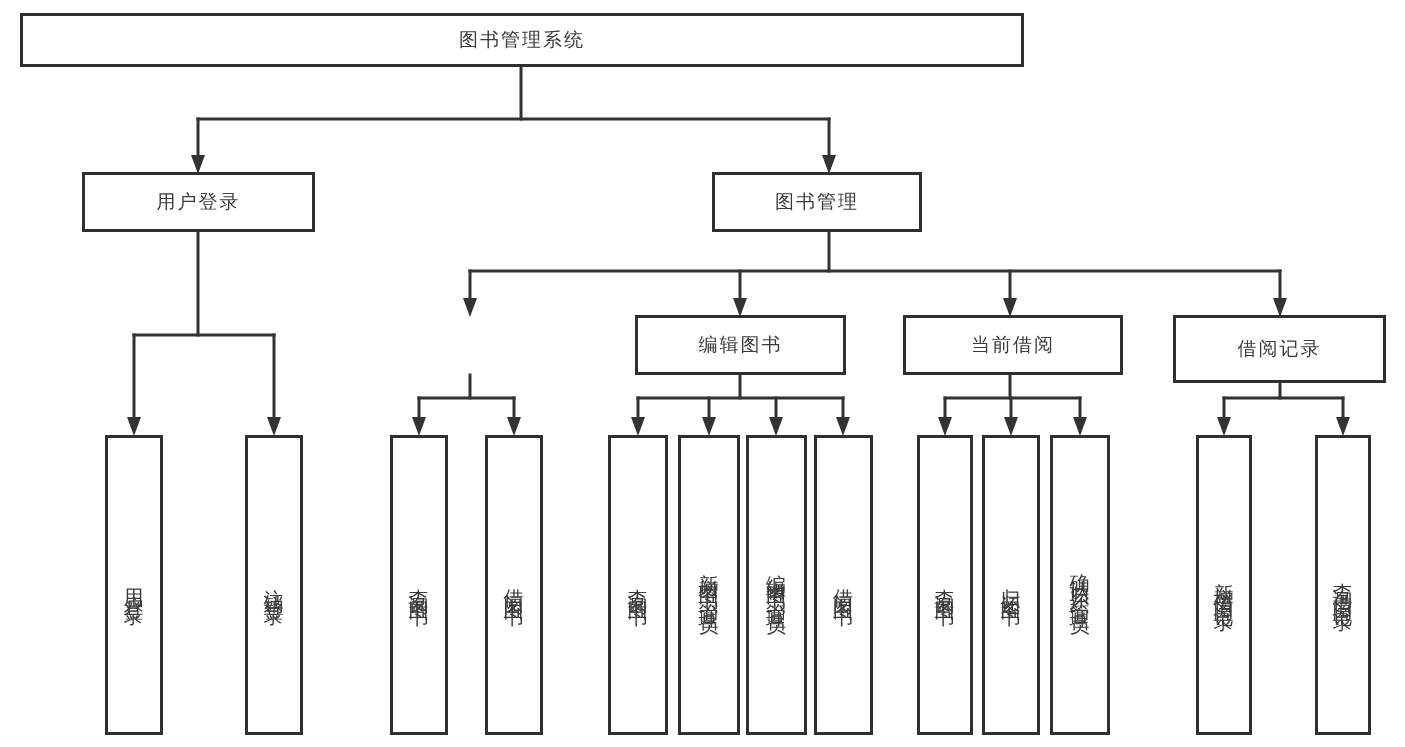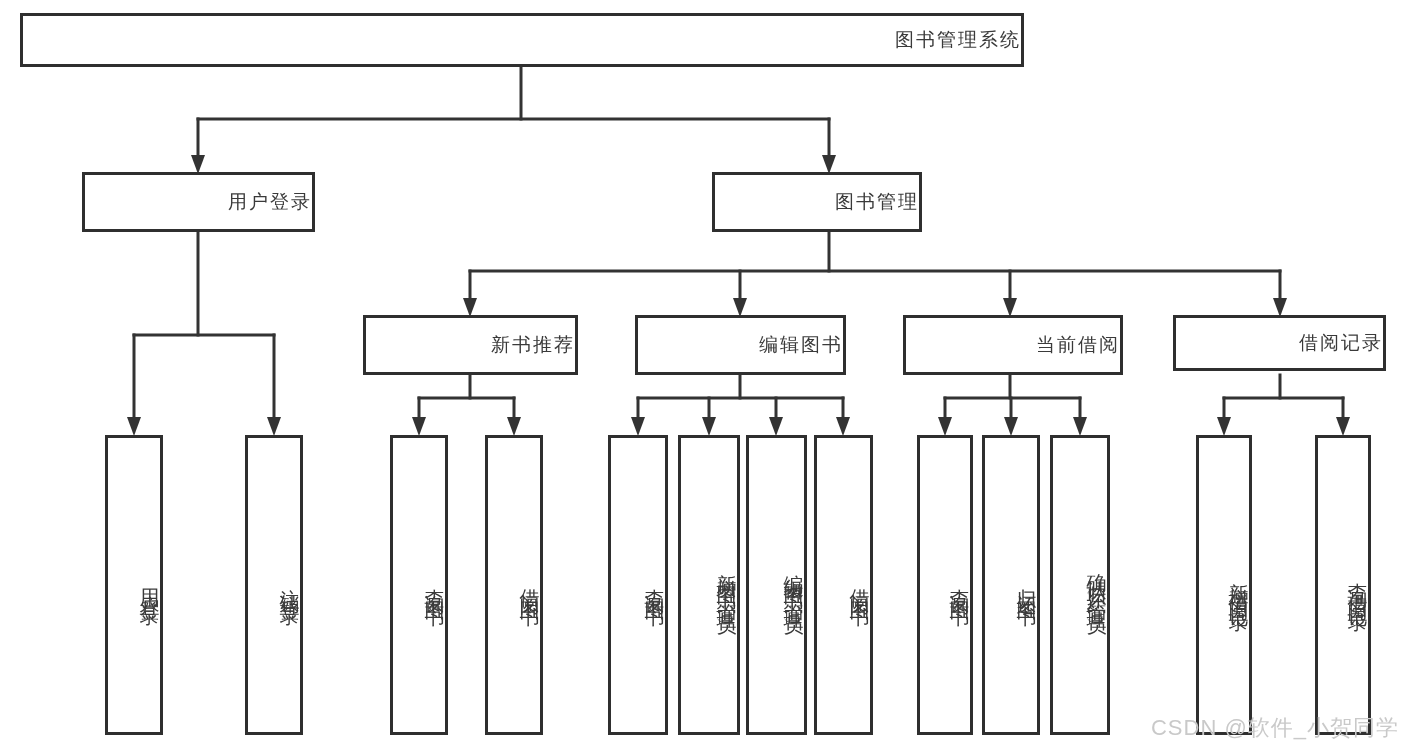--- a/index.html
+++ b/index.html
@@ -26,21 +26,21 @@
     pointer-events:none;
   }
   .connector line{stroke:var(--line);stroke-width:3;stroke-linecap:square;}
   .connector polygon{fill:var(--line);}
   .node{
     position:absolute;
     background:#ffffff;
     border:3px solid var(--box-border);
     display:flex;
     align-items:center;
-    justify-content:flex-end;
+    justify-content:center;
     color:var(--text);
   }
   .node.h span{
     font-size:19px;
     letter-spacing:2px;
     white-space:nowrap;
   }
   .node.v span{
     writing-mode:vertical-rl;
     text-orientation:mixed;
@@ -143,30 +143,27 @@
     <span>图书管理系统</span>
   </div>
 
   <div class="node h" style="left:82px;top:172px;width:233px;height:60px">
     <span>用户登录</span>
   </div>
   <div class="node h" style="left:712px;top:172px;width:210px;height:60px">
     <span>图书管理</span>
   </div>
 
-  <div class="node h" style="left:363px;top:315px;width:215px;height:60px">
-    <span>新书推荐</span>
-  </div>
   <div class="node h" style="left:635px;top:315px;width:211px;height:60px">
     <span>编辑图书</span>
   </div>
   <div class="node h" style="left:903px;top:315px;width:220px;height:60px">
     <span>当前借阅</span>
   </div>
-  <div class="node h" style="left:1173px;top:315px;width:213px;height:56px">
+  <div class="node h" style="left:1173px;top:315px;width:213px;height:68px">
     <span>借阅记录</span>
   </div>
 
   <div class="node v" style="left:105px;top:435px;width:58px;height:300px">
     <span>用户登录</span>
   </div>
   <div class="node v" style="left:245px;top:435px;width:58px;height:300px">
     <span>注销登录</span>
   </div>
 
@@ -200,15 +197,14 @@
     <span>确认归还（管理员）</span>
   </div>
 
   <div class="node v" style="left:1196px;top:435px;width:56px;height:300px">
     <span>新增借阅记录</span>
   </div>
   <div class="node v" style="left:1315px;top:435px;width:56px;height:300px">
     <span>查询借阅记录</span>
   </div>
 
-  <div class="watermark">CSDN @软件_小贺同学</div>
 
 </div>
 
 </body></html>

